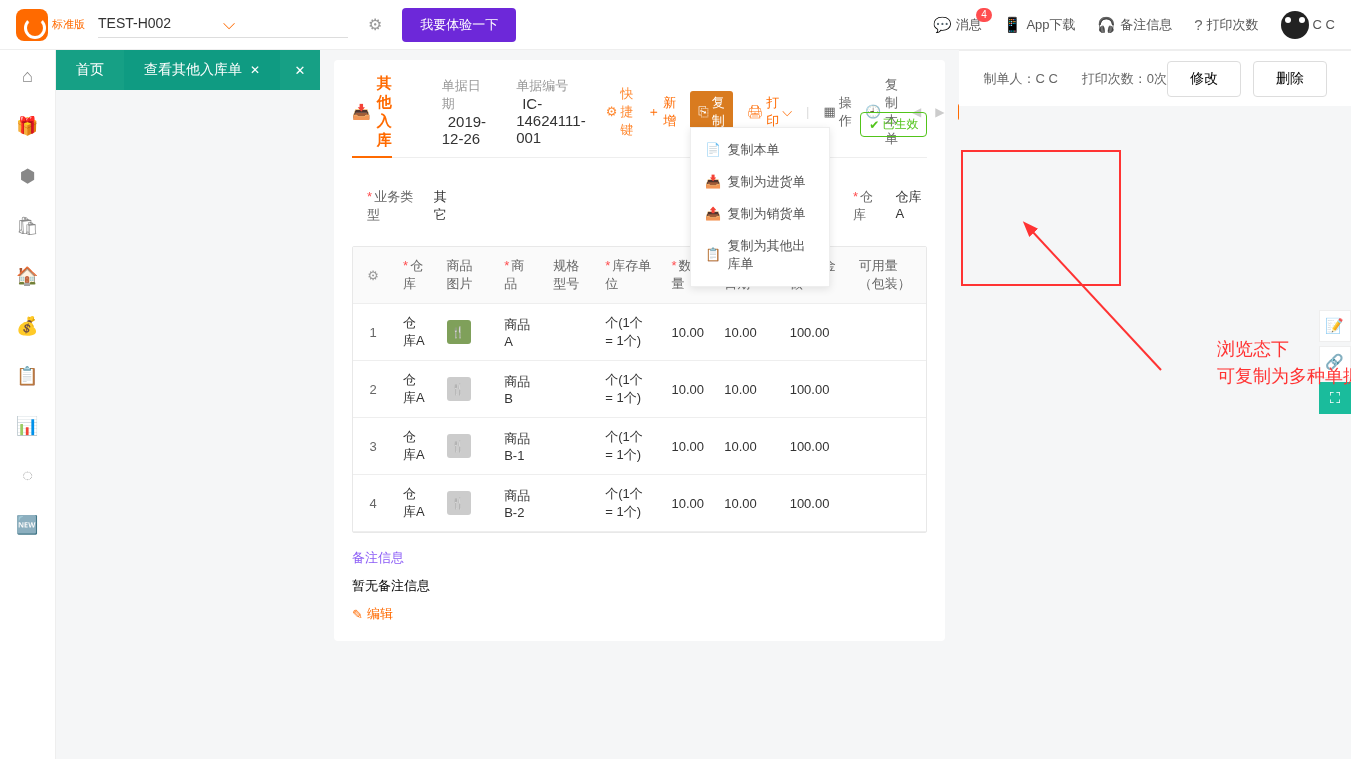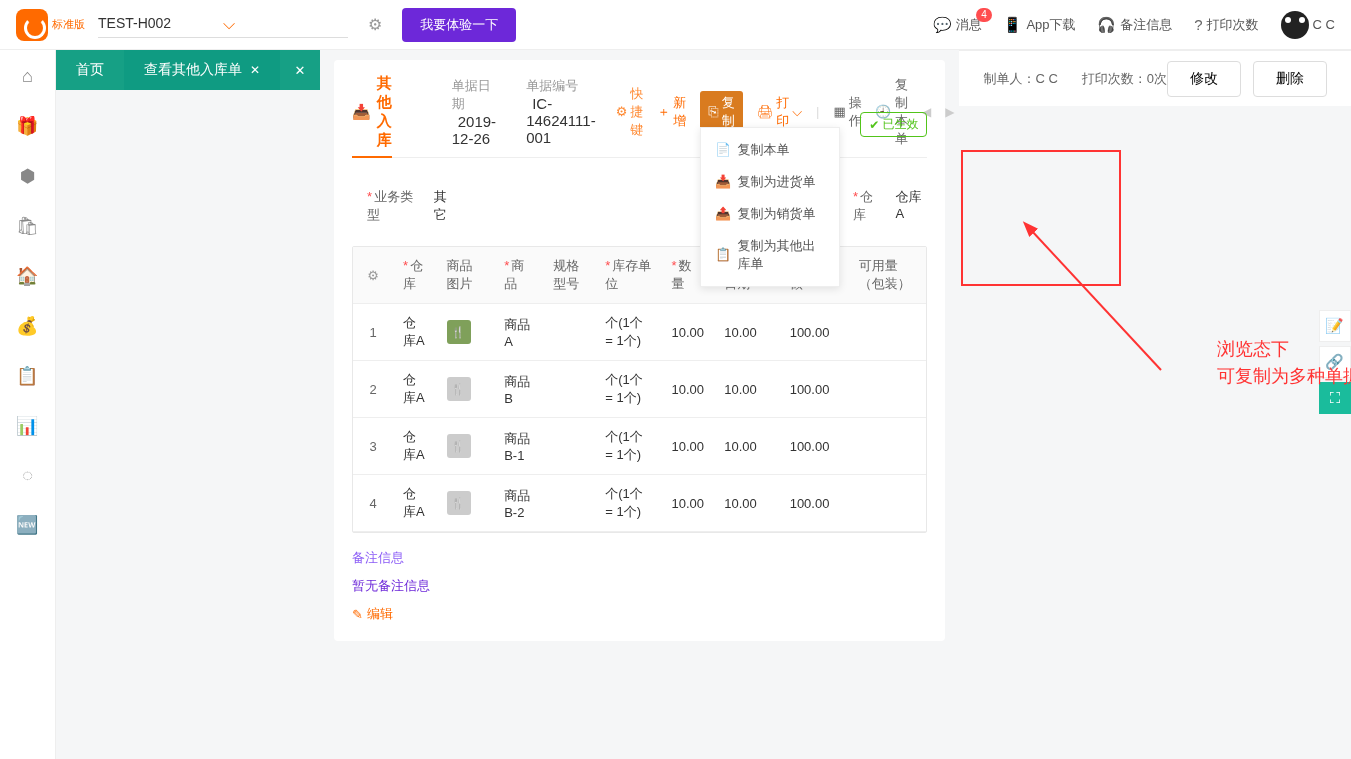--- a/index.html
+++ b/index.html
@@ -27,21 +27,21 @@
 .tabs { height: 40px; background: #1abc9c; display: flex; align-items: stretch; }
 .tab { padding: 0 20px; display: flex; align-items: center; color: #fff; cursor: pointer; font-size: 14px; }
 .tab.home { background: #16a085; }
 .tab.active { background: #0f9b82; }
 .tab .x { margin-left: 8px; font-size: 12px; }
 .close-page { margin-left: auto; width: 40px; display: flex; align-items: center; justify-content: center; background: #16a085; color: #fff; cursor: pointer; }
 .content { flex: 1; padding: 10px 14px; overflow: auto; }
 .card { background: #fff; border-radius: 4px; padding: 14px 18px 18px; position: relative; }
 .card-head { display: flex; align-items: center; gap: 20px; border-bottom: 1px solid #eee; padding-bottom: 8px; }
 .doc-tab { color: #ff6a00; font-weight: 600; font-size: 15px; display: flex; align-items: center; gap: 6px; border-bottom: 2px solid #ff6a00; padding-bottom: 6px; margin-bottom: -9px; }
-.meta { color: #999; font-size: 13px; display: flex; gap: 30px; margin-left: 40px; }
+.meta { color: #999; font-size: 13px; display: flex; gap: 30px; margin-left: 30px; }
 .meta b { color: #333; font-weight: normal; margin-left: 6px; font-size: 15px; }
 .head-actions { margin-left: auto; display: flex; align-items: center; gap: 14px; font-size: 13px; color: #666; position: relative; }
 .ha { display: flex; align-items: center; gap: 3px; cursor: pointer; }
 .ha .ic { font-size: 13px; }
 .ha.shortcut { color: #ff8a33; }
 .ha.new { color: #ff6a00; }
 .copy-btn { background: #d97b1f; color: #fff; padding: 3px 8px; border-radius: 3px; display: flex; align-items: center; gap: 3px; }
 .ha.print { color: #ff6a00; }
 .view-toggle { display: flex; gap: 4px; }
 .vt { width: 22px; height: 18px; border: 1px solid #ddd; border-radius: 3px; display: flex; align-items: center; justify-content: center; font-size: 11px; cursor: pointer; color: #999; }
@@ -62,21 +62,21 @@
 th, td { border-bottom: 1px solid #eee; padding: 10px 10px; text-align: left; }
 th { background: #fafafa; color: #666; font-weight: normal; }
 th .req { color: #ff4d4f; }
 td.num { text-align: center; color: #666; }
 .gear-col { text-align: center; color: #999; }
 .img-cell { display: inline-flex; width: 24px; height: 24px; background: #ccc; border-radius: 3px; align-items: center; justify-content: center; color: #fff; font-size: 11px; }
 .img-cell.green { background: #7fa05a; }
 .subtotal td { background: #fdf7ee; font-weight: 600; }
 .remark-sec { margin-top: 16px; font-size: 13px; }
 .remark-title { color: #8b5cf6; margin-bottom: 10px; }
-.remark-empty { color: #6d28d9; margin-bottom: 10px; }
+.remark-empty { color: #000000; margin-bottom: 10px; }
 .edit-link { color: #ff6a00; cursor: pointer; display: flex; align-items: center; gap: 4px; }
 .footer { height: 56px; background: #fff; border-top: 1px solid #eee; display: flex; align-items: center; padding: 0 24px; font-size: 13px; color: #666; }
 .footer .fl { display: flex; gap: 24px; }
 .footer .fr { margin-left: auto; display: flex; gap: 12px; }
 .fbtn { border: 1px solid #ddd; background: #fff; padding: 8px 22px; border-radius: 4px; cursor: pointer; font-size: 14px; }
 .annot { position: absolute; top: 286px; right: -10px; color: #ff3333; font-size: 18px; line-height: 1.5; z-index: 40; }
 .arrow-svg { position: absolute; top: 160px; right: 180px; z-index: 35; pointer-events: none; }
 .right-rail { position: absolute; right: 0; top: 260px; width: 32px; display: flex; flex-direction: column; gap: 4px; }
 .rr { width: 32px; height: 32px; background: #fff; border: 1px solid #eee; display: flex; align-items: center; justify-content: center; color: #999; font-size: 15px; cursor: pointer; }
 .rr.teal { background: #1abc9c; color: #fff; border-color: #1abc9c; }

